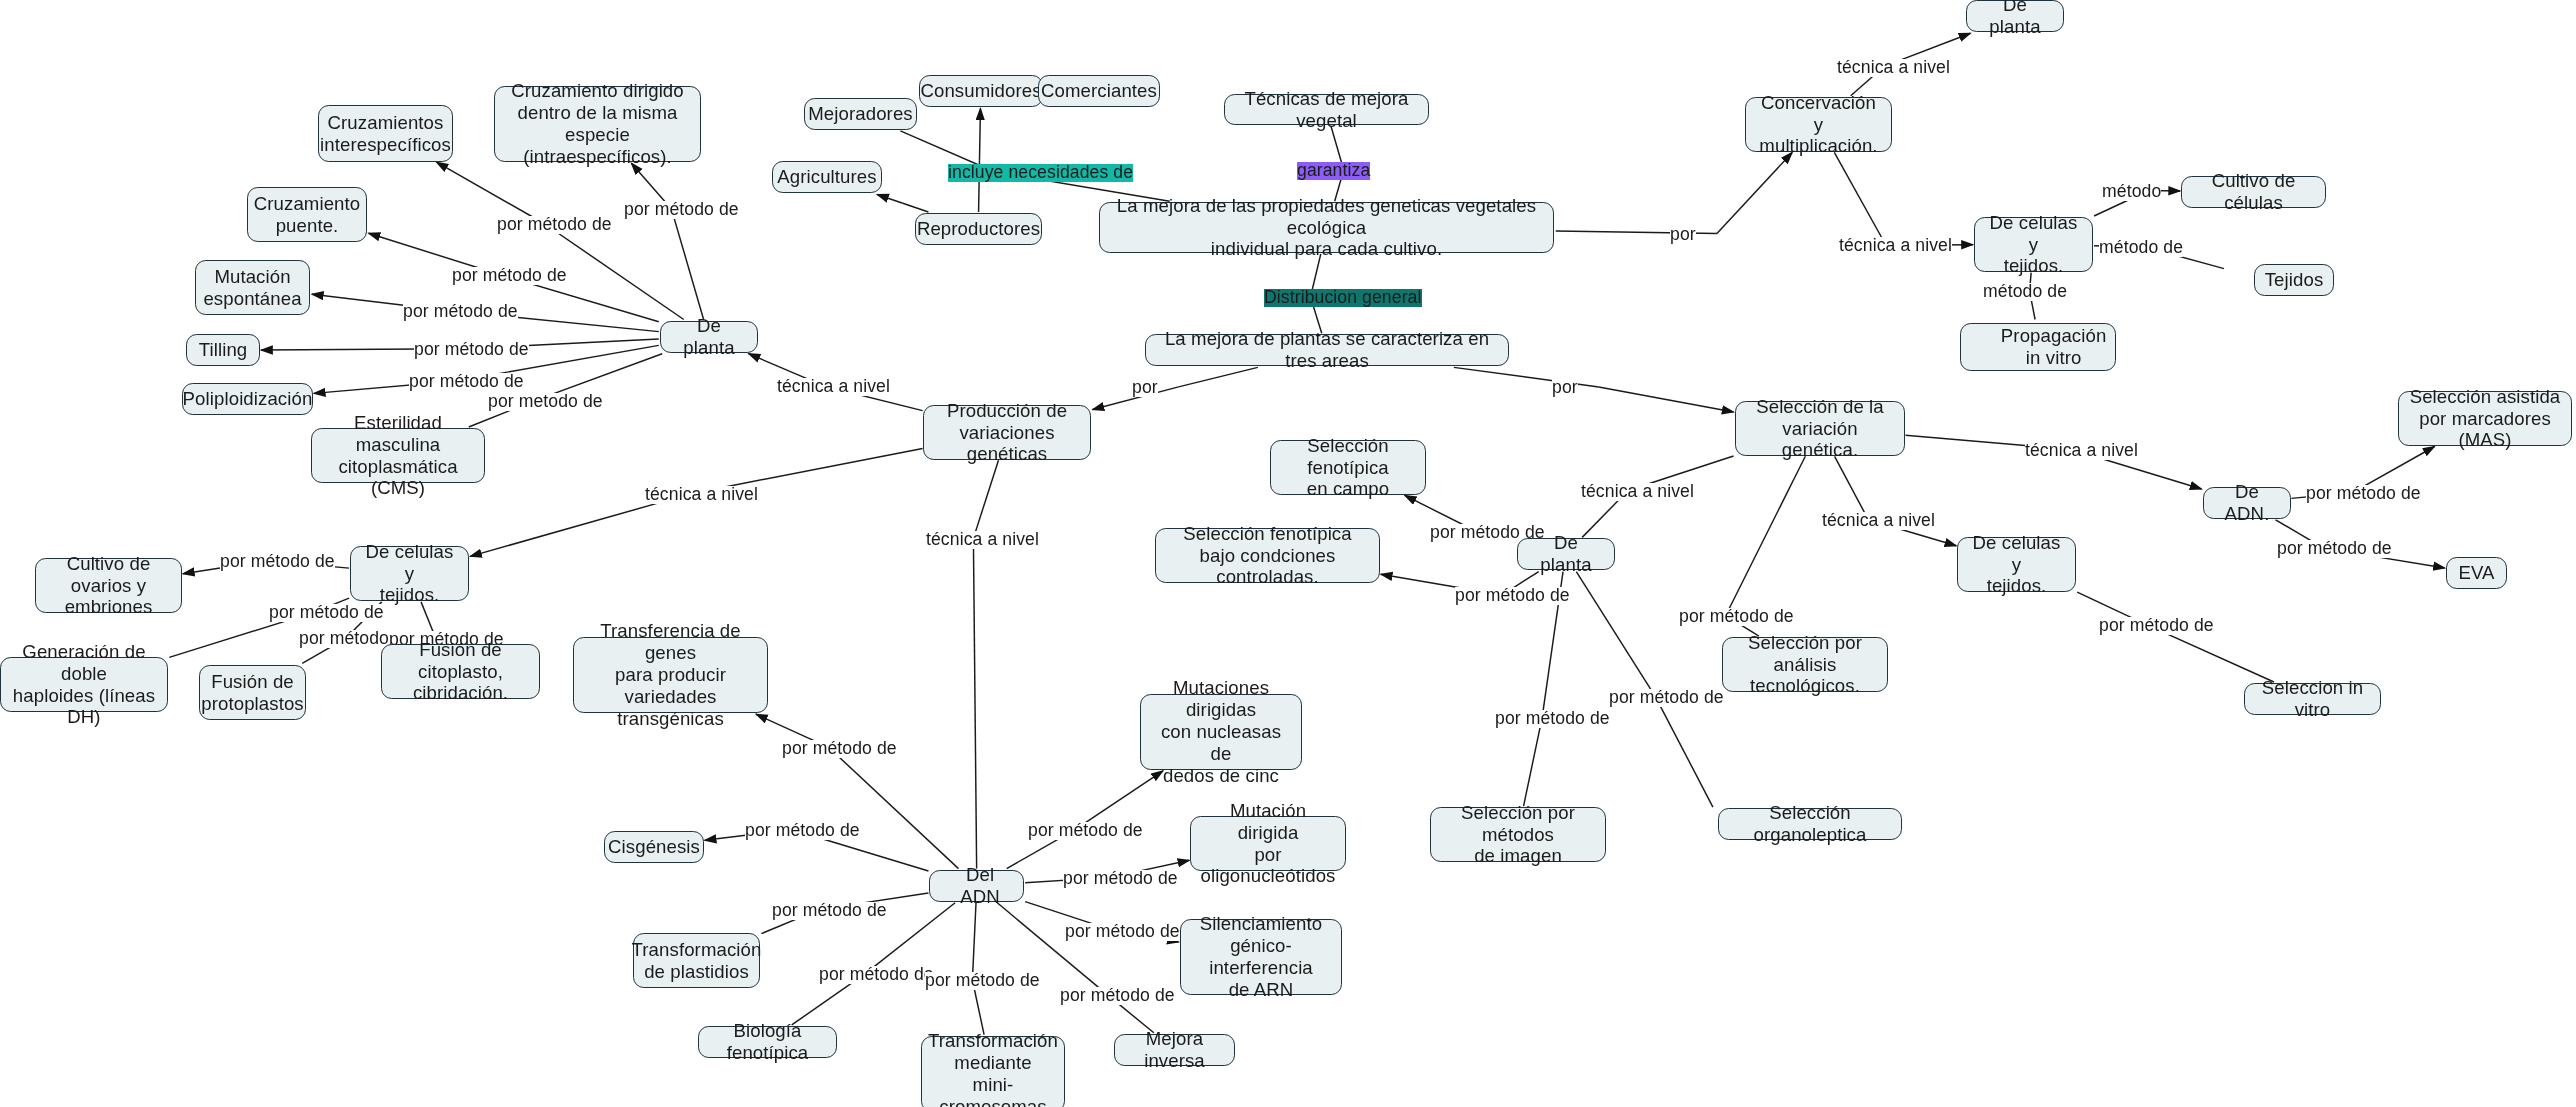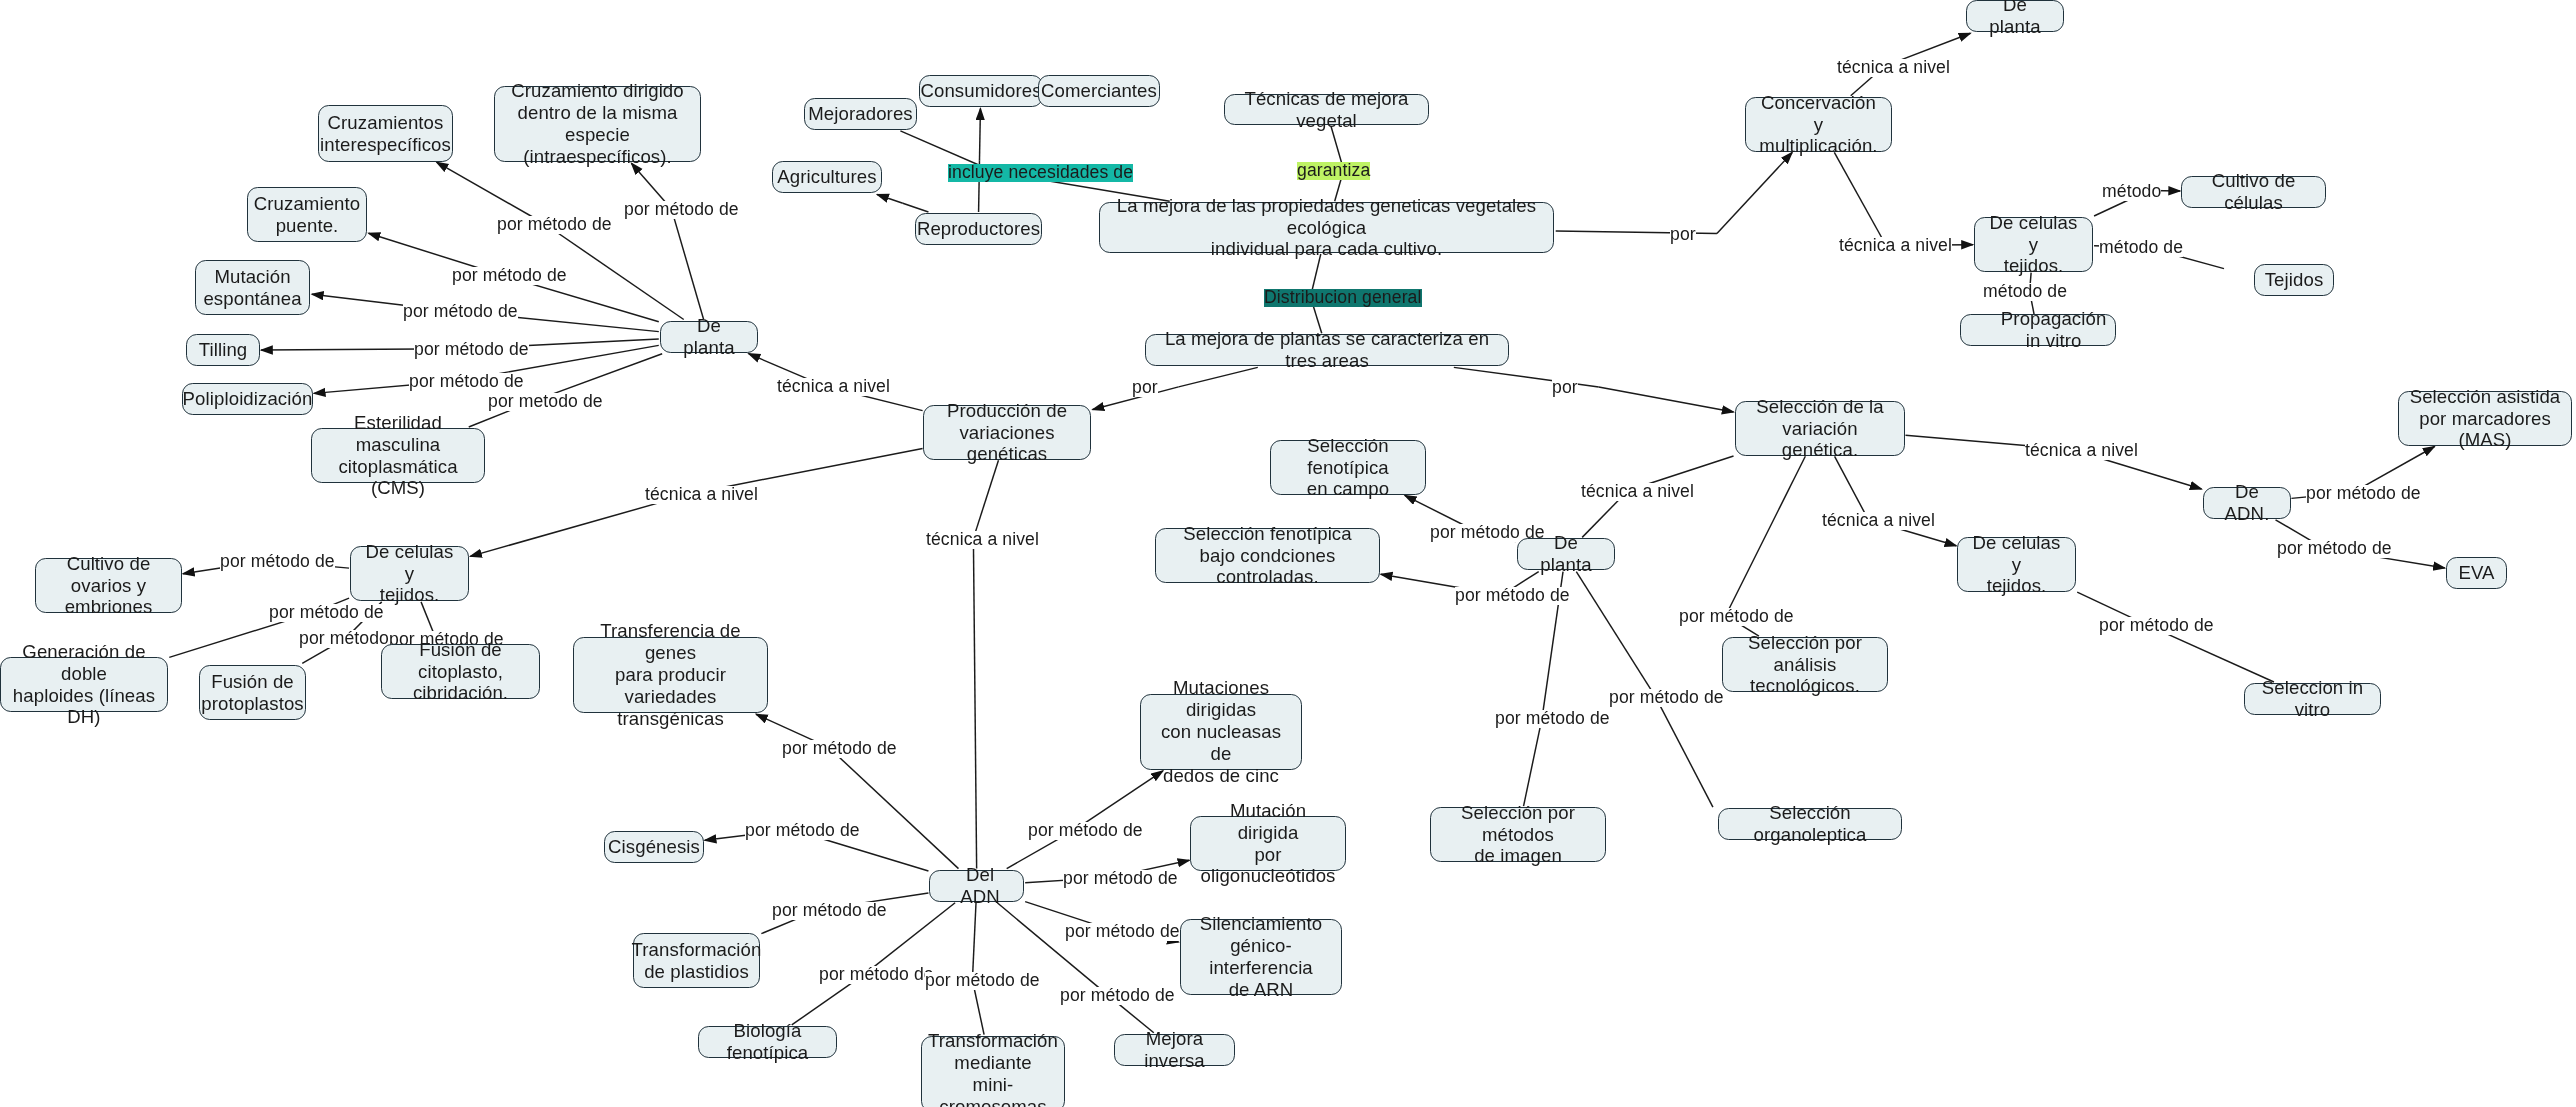--- a/index.html
+++ b/index.html
@@ -150,21 +150,21 @@
         <path d="M1930,251 L2019,250.41059602649005" marker-end="url(#arrowhead)"></path>
         <path d="M2143,221.10169491525423 L2199,195"></path>
         <path d="M2199,195 L2231,195.44859813084113" marker-end="url(#arrowhead)"></path>
         <path d="M2143,251.61739130434782 L2196,253"></path>
         <path d="M2196,253 L2276,274.9672131147541"></path>
         <path d="M2078.5833333333335,279 L2077,298"></path>
         <path d="M2077,298 L2082.6129032258063,327"></path>
       </g>
   </svg>
   <div id="labels">
-      <span class="elabel" style="left: 1297px; top: 162px; background: #bef264;">garantiza</span>
+      <span class="elabel" style="left: 1297px; top: 162px; background: #8b5cf6;">garantiza</span>
       <span class="elabel" style="left: 1264px; top: 289px; background: #0f766e;">Distribucion general</span>
       <span class="elabel" style="left: 1132px; top: 379px; background: rgb(255, 255, 255);">por</span>
       <span class="elabel" style="left: 1552px; top: 379px; background: rgb(255, 255, 255);">por</span>
       <span class="elabel" style="left: 1670px; top: 226px; background: rgb(255, 255, 255);">por</span>
       <span class="elabel" style="left: 948px; top: 164px; background: #14b8a6;">incluye necesidades de</span>
       <span class="elabel" style="left: 777px; top: 378px; background: rgb(255, 255, 255);">técnica a nivel</span>
       <span class="elabel" style="left: 645px; top: 486px; background: rgb(255, 255, 255);">técnica a nivel</span>
       <span class="elabel" style="left: 926px; top: 531px; background: rgb(255, 255, 255);">técnica a nivel</span>
       <span class="elabel" style="left: 497px; top: 216px; background: rgb(255, 255, 255);">por método de</span>
       <span class="elabel" style="left: 624px; top: 201px; background: rgb(255, 255, 255);">por método de</span>
@@ -273,21 +273,21 @@
       <div class="node" style="left: 2203px; top: 487px; width: 88px; height: 32px;">De ADN.</div>
       <div class="node" style="left: 2398px; top: 391px; width: 174px; height: 55px;">Selección asistida
 por marcadores (MAS)</div>
       <div class="node" style="left: 2446px; top: 557px; width: 61px; height: 32px;">EVA</div>
       <div class="node" style="left: 2244px; top: 683px; width: 137px; height: 32px;">Seleccion in vitro</div>
       <div class="node" style="left: 1966px; top: 0px; width: 98px; height: 32px;">De planta</div>
       <div class="node" style="left: 1974px; top: 217px; width: 119px; height: 55px;">De celulas y
 tejidos.</div>
       <div class="node" style="left: 2181px; top: 176px; width: 145px; height: 32px;">Cultivo de células</div>
       <div class="node" style="left: 2225px; top: 264px; width: 80px; height: 32px; margin-left: 29px;">Tejidos</div>
-      <div class="node" style="left: 1960px; top: 314px; width: 156px; height: 32px; padding-left: 40px;">Propagación in vitro</div>
+      <div class="node" style="left: 1960px; top: 323px; width: 156px; height: 48px; padding-left: 40px;">Propagación in vitro</div>
       <div class="node" style="left: 804px; top: 98px; width: 113px; height: 32px;">Mejoradores</div>
       <div class="node" style="left: 919px; top: 75px; width: 124px; height: 32px;">Consumidores</div>
       <div class="node" style="left: 1038px; top: 75px; width: 122px; height: 32px;">Comerciantes</div>
       <div class="node" style="left: 772px; top: 161px; width: 110px; height: 32px;">Agricultures</div>
       <div class="node" style="left: 915px; top: 213px; width: 127px; height: 32px;">Reproductores</div>
     </div>
 </div>
 
 
 </body></html>

